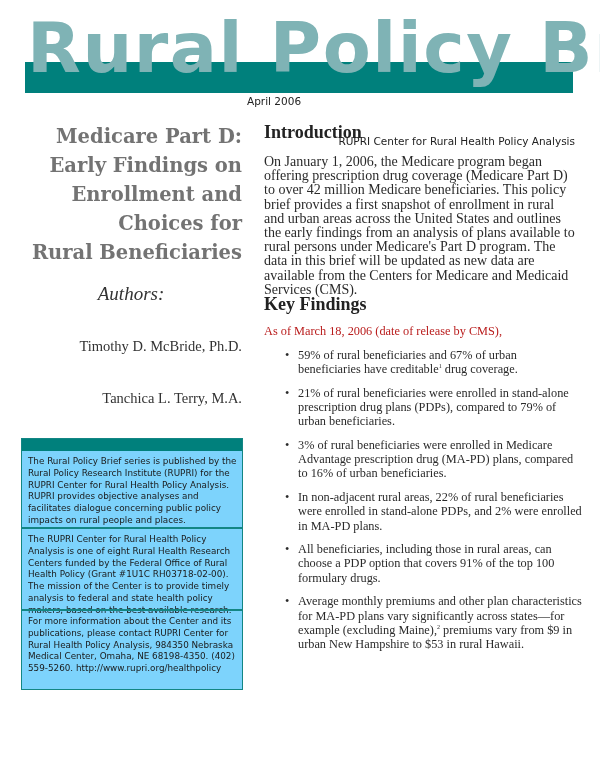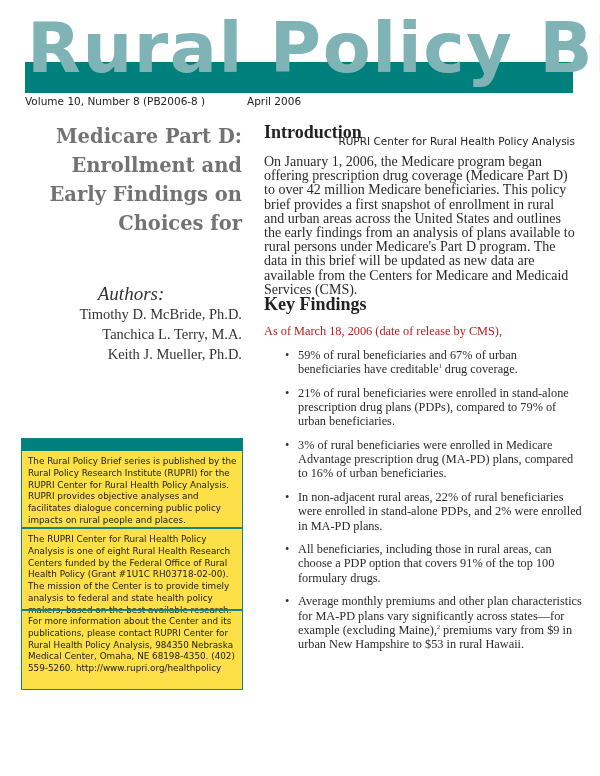--- a/index.html
+++ b/index.html
@@ -30,25 +30,25 @@
     font-family: "DejaVu Serif", serif; font-weight: bold; font-size: 19.5px; line-height: 29px; color: #737373;
   }
   .authors-label {
     position: absolute; left: 20px; top: 283px; width: 222px; text-align: center;
     font-family: "Liberation Serif", serif; font-style: italic; font-size: 19px; color: #333;
   }
   .authors {
     position: absolute; left: 20px; top: 304px; width: 222px; text-align: right;
     font-family: "Liberation Serif", serif; font-size: 14.5px; line-height: 20px; color: #333;
   }
-  .author { display: block; }
+  .author { display: block; margin-top: 32px; }
 
   .infobox {
     position: absolute; left: 21px; top: 438px; width: 222px; height: 252px;
-    background: #fde047; border: 1.5px solid #138684; box-sizing: border-box;
+    background: #7dd3fc; border: 1.5px solid #138684; box-sizing: border-box;
   }
   .infobox-top { position: absolute; left: 0; top: 0; width: 100%; height: 12px; background: #00807c; }
   .info-sec {
     position: absolute; left: 6px; width: 212px;
     font-family: "DejaVu Sans", sans-serif; font-size: 8.8px; line-height: 11.8px; color: #1a1a1a;
   }
   .sec1 { top: 17px; }
   .sec2 { top: 95px; }
   .sec3 { top: 177px; }
   .divider { position: absolute; left: 0; width: 100%; height: 2px; background: #138684; }
@@ -75,31 +75,31 @@
   .bullets li .dot { position: absolute; left: 5px; top: 0; }
   sup { font-size: 6px; line-height: 0; }
 </style>
 </head>
 <body>
 
 <div class="masthead">
   <div class="band"></div>
   <div class="mast-title">Rural Policy Brief</div>
   <div class="meta-row">
-    <span class="meta-vol">Volume 10, Number 8 (PB2006-8 )</span>
     <span class="meta-date">April 2006</span>
     <span class="meta-center">RUPRI Center for Rural Health Policy Analysis</span>
   </div>
 </div>
 
 <div class="doc-title">
   <div>Medicare Part D:</div>
+  <div>Early Findings on</div>
   <div>Enrollment and</div>
-  <div>Early Findings on</div>
   <div>Choices for</div>
+  <div>Rural Beneficiaries</div>
 </div>
 
 <div class="authors-label">Authors:</div>
 <div class="authors">
   <span class="author">Timothy D. McBride, Ph.D.</span>
   <span class="author">Tanchica L. Terry, M.A.</span>
   <span class="author">Keith J. Mueller, Ph.D.</span>
 </div>
 
 <div class="infobox">

